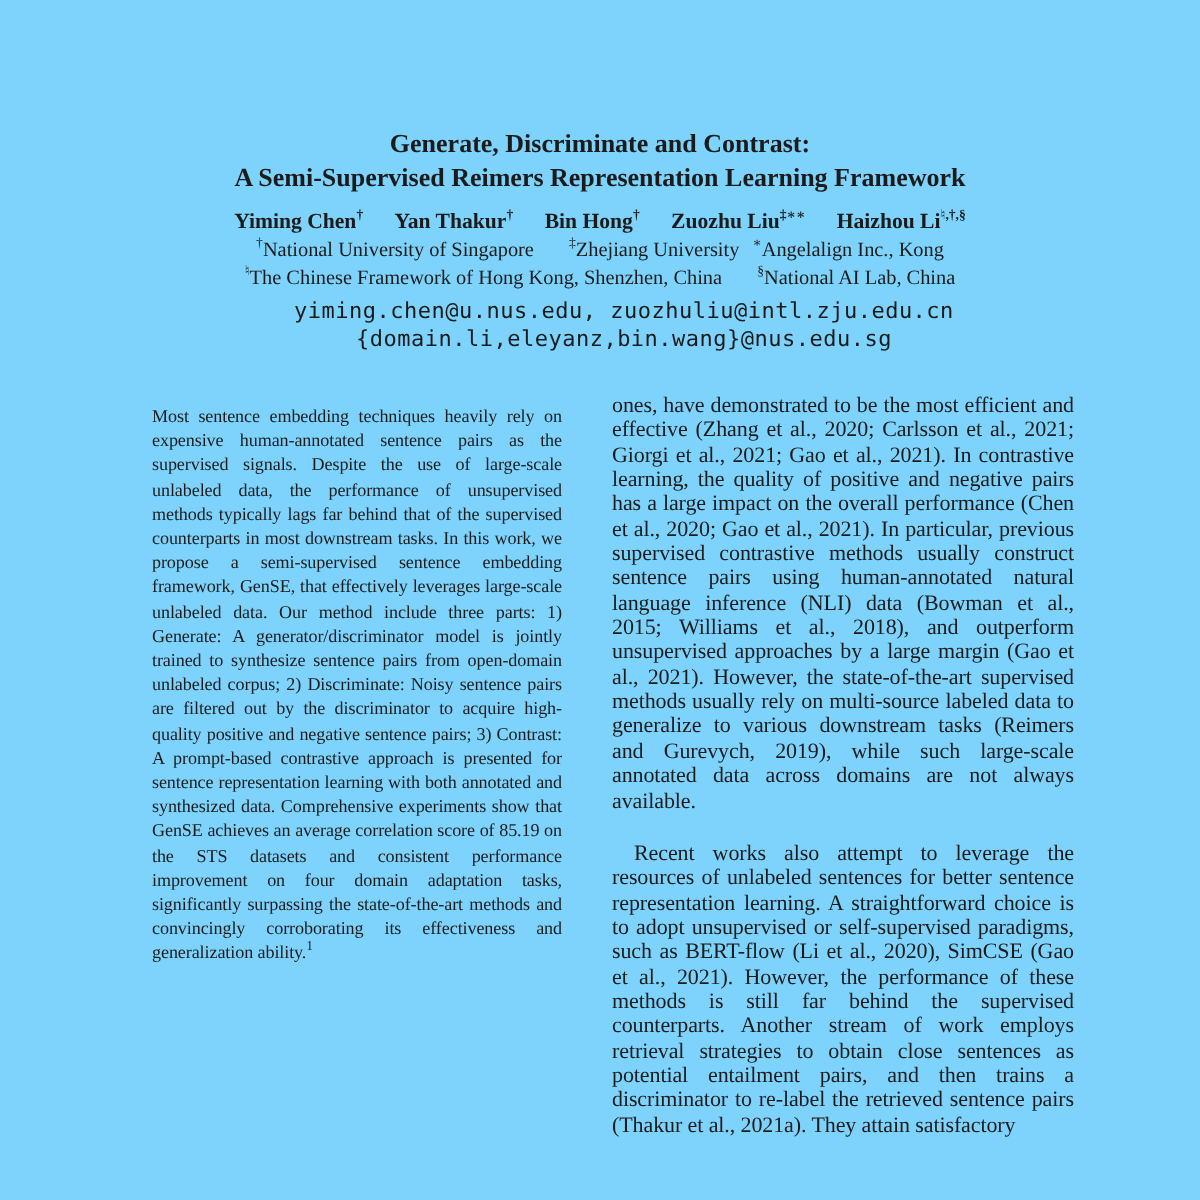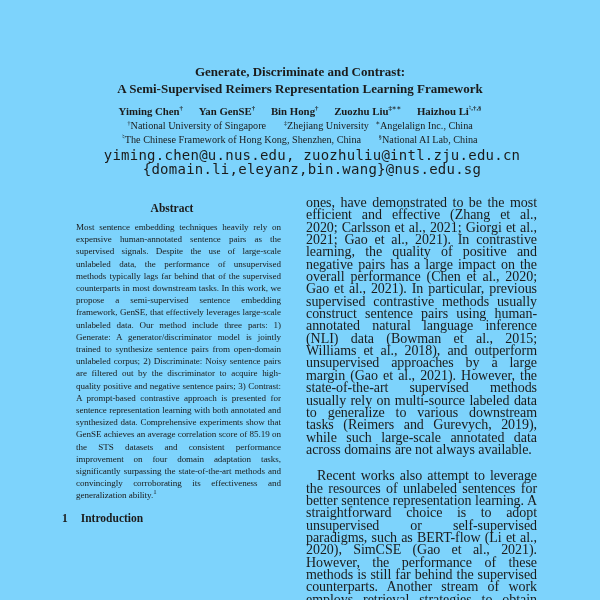--- a/index.html
+++ b/index.html
@@ -19,26 +19,26 @@
   .title-line { font-size: 13px; font-weight: 700; line-height: 16.5px; }
   .authors { margin-top: 8px; font-size: 10.8px; font-weight: 700; line-height: 13px; }
   .author { display: inline-block; margin: 0 6.5px; white-space: nowrap; }
   sup.mark { font-size: 6.8px; vertical-align: super; line-height: 0; }
   .affil-line { margin-top: 1px; font-size: 10.2px; line-height: 13.2px; }
   .affil-seg { display: inline-block; white-space: nowrap; }
   .affil-seg.wide-gap { margin-right: 15px; }
   .affil-seg.small-gap { margin-right: 4px; }
   .email-line {
     font-family: "DejaVu Sans Mono", "Liberation Mono", monospace;
-    font-size: 14px; line-height: 13px; letter-spacing: 0.25px; margin-top: 1px; margin-left: 24px;
+    font-size: 11px; line-height: 13px; letter-spacing: 0.25px; margin-top: 1px; margin-left: 24px;
   }
   .email-line.first { margin-top: 3px; }
 
   
-  .body-text { font-size: 14px; line-height: 12.35px; text-align: justify; letter-spacing: -0.05px; }
+  .body-text { font-size: 11px; line-height: 12.35px; text-align: justify; letter-spacing: -0.05px; }
 
   .col-left { position: absolute; left: 62px; top: 202px; width: 220px; }
   .abstract-heading { text-align: center; font-size: 11.5px; font-weight: 700; margin: 0 0 7px 0; }
   .abstract-text { margin-left: 14px; margin-right: 1px; font-size: 9.05px; line-height: 12.2px; }
   .section-heading { margin-top: 9px; font-size: 11.5px; font-weight: 700; line-height: 14px; }
   .section-number { display: inline-block; margin-right: 13px; }
   .intro-paragraph { margin-top: 6px; }
 
   .col-right { position: absolute; left: 306px; top: 197px; width: 231px; }
   .para-continued { }
@@ -48,46 +48,42 @@
 <body>
 
 <div class="page">
 
   <div class="header">
     <div class="title-line">Generate, Discriminate and Contrast:</div>
     <div class="title-line">A Semi-Supervised Reimers Representation Learning Framework</div>
 
     <div class="authors">
       <span class="author"><span>Yiming Chen</span><sup class="mark">†</sup></span>
-      <span class="author"><span>Yan GenSE</span><sup class="mark">†</sup></span>
+      <span class="author"><span>Yan Thakur</span><sup class="mark">†</sup></span>
       <span class="author"><span>Bin Hong</span><sup class="mark">†</sup></span>
       <span class="author"><span>Zuozhu Liu</span><sup class="mark">‡∗∗</sup></span>
       <span class="author"><span>Haizhou Li</span><sup class="mark">♮,†,§</sup></span>
     </div>
 
     <div class="affil-line">
       <span class="affil-seg wide-gap"><sup class="mark">†</sup><span>National University of Singapore</span></span>
       <span class="affil-seg small-gap"><sup class="mark">‡</sup><span>Zhejiang University</span></span>
-      <span class="affil-seg"><sup class="mark">∗</sup><span>Angelalign Inc., China</span></span>
+      <span class="affil-seg"><sup class="mark">∗</sup><span>Angelalign Inc., Kong</span></span>
     </div>
     <div class="affil-line">
       <span class="affil-seg wide-gap"><sup class="mark">♮</sup><span>The Chinese Framework of Hong Kong, Shenzhen, China</span></span>
       <span class="affil-seg"><sup class="mark">§</sup><span>National AI Lab, China</span></span>
     </div>
 
     <div class="email-line first">yiming.chen@u.nus.edu, zuozhuliu@intl.zju.edu.cn</div>
     <div class="email-line">{domain.li,eleyanz,bin.wang}@nus.edu.sg</div>
   </div>
 
   <div class="col-left">
-    <div class="abstract-heading">Abstract</div>
     <div class="body-text abstract-text"><span>Most sentence embedding techniques heavily rely on expensive human-annotated sentence pairs as the supervised signals. Despite the use of large-scale unlabeled data, the performance of unsupervised methods typically lags far behind that of the supervised counterparts in most downstream tasks. In this work, we propose a semi-supervised sentence embedding framework, GenSE, that effectively leverages large-scale unlabeled data. Our method include three parts: 1) Generate: A generator/discriminator model is jointly trained to synthesize sentence pairs from open-domain unlabeled corpus; 2) Discriminate: Noisy sentence pairs are filtered out by the discriminator to acquire high-quality positive and negative sentence pairs; 3) Contrast: A prompt-based contrastive approach is presented for sentence representation learning with both annotated and synthesized data. Comprehensive experiments show that GenSE achieves an average correlation score of 85.19 on the STS datasets and consistent performance improvement on four domain adaptation tasks, significantly surpassing the state-of-the-art methods and convincingly corroborating its effectiveness and generalization ability.</span><sup class="mark">1</sup></div>
-    <div class="section-heading">
-      <span class="section-number">1</span><span>Introduction</span>
-    </div>
   </div>
 
   <div class="col-right">
     <div class="body-text para-continued">ones, have demonstrated to be the most efficient and effective (Zhang et al., 2020; Carlsson et al., 2021; Giorgi et al., 2021; Gao et al., 2021). In contrastive learning, the quality of positive and negative pairs has a large impact on the overall performance (Chen et al., 2020; Gao et al., 2021). In particular, previous supervised contrastive methods usually construct sentence pairs using human-annotated natural language inference (NLI) data (Bowman et al., 2015; Williams et al., 2018), and outperform unsupervised approaches by a large margin (Gao et al., 2021). However, the state-of-the-art supervised methods usually rely on multi-source labeled data to generalize to various downstream tasks (Reimers and Gurevych, 2019), while such large-scale annotated data across domains are not always available.</div>
     <div class="body-text para-indented">Recent works also attempt to leverage the resources of unlabeled sentences for better sentence representation learning. A straightforward choice is to adopt unsupervised or self-supervised paradigms, such as BERT-flow (Li et al., 2020), SimCSE (Gao et al., 2021). However, the performance of these methods is still far behind the supervised counterparts. Another stream of work employs retrieval strategies to obtain close sentences as potential entailment pairs, and then trains a discriminator to re-label the retrieved sentence pairs (Thakur et al., 2021a). They attain satisfactory</div>
   </div>
 
 </div>
 
 </body></html>

